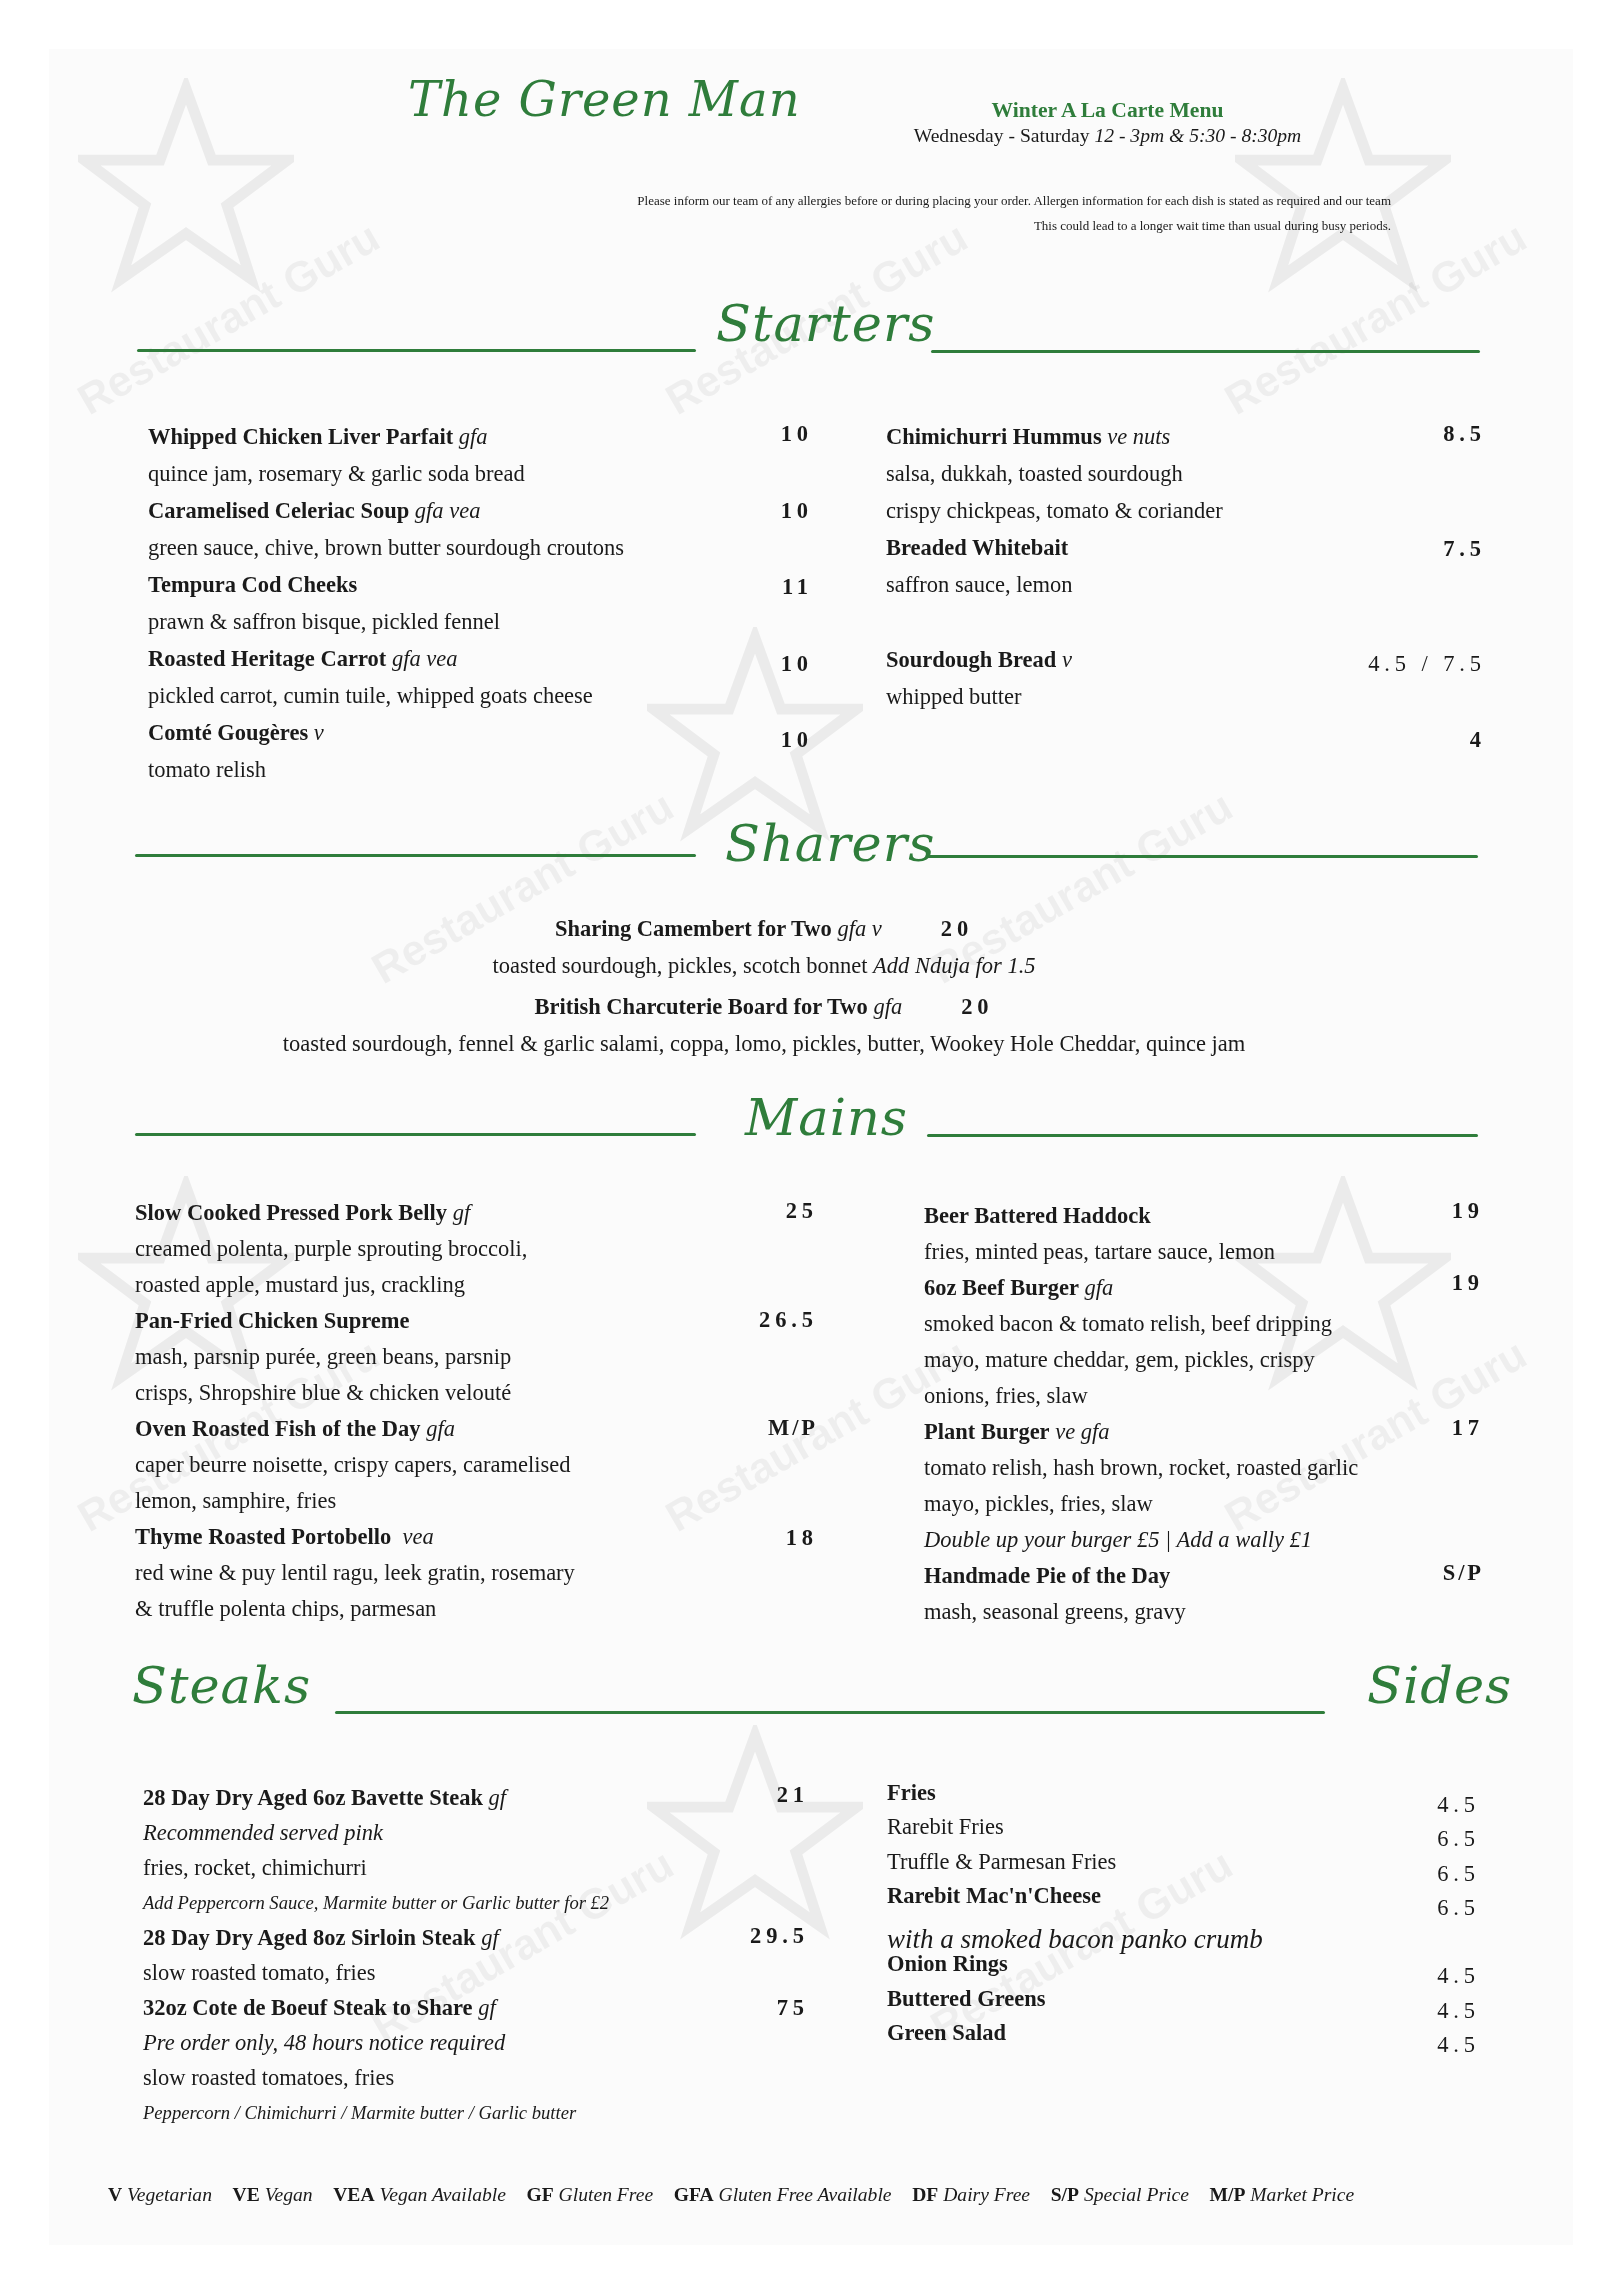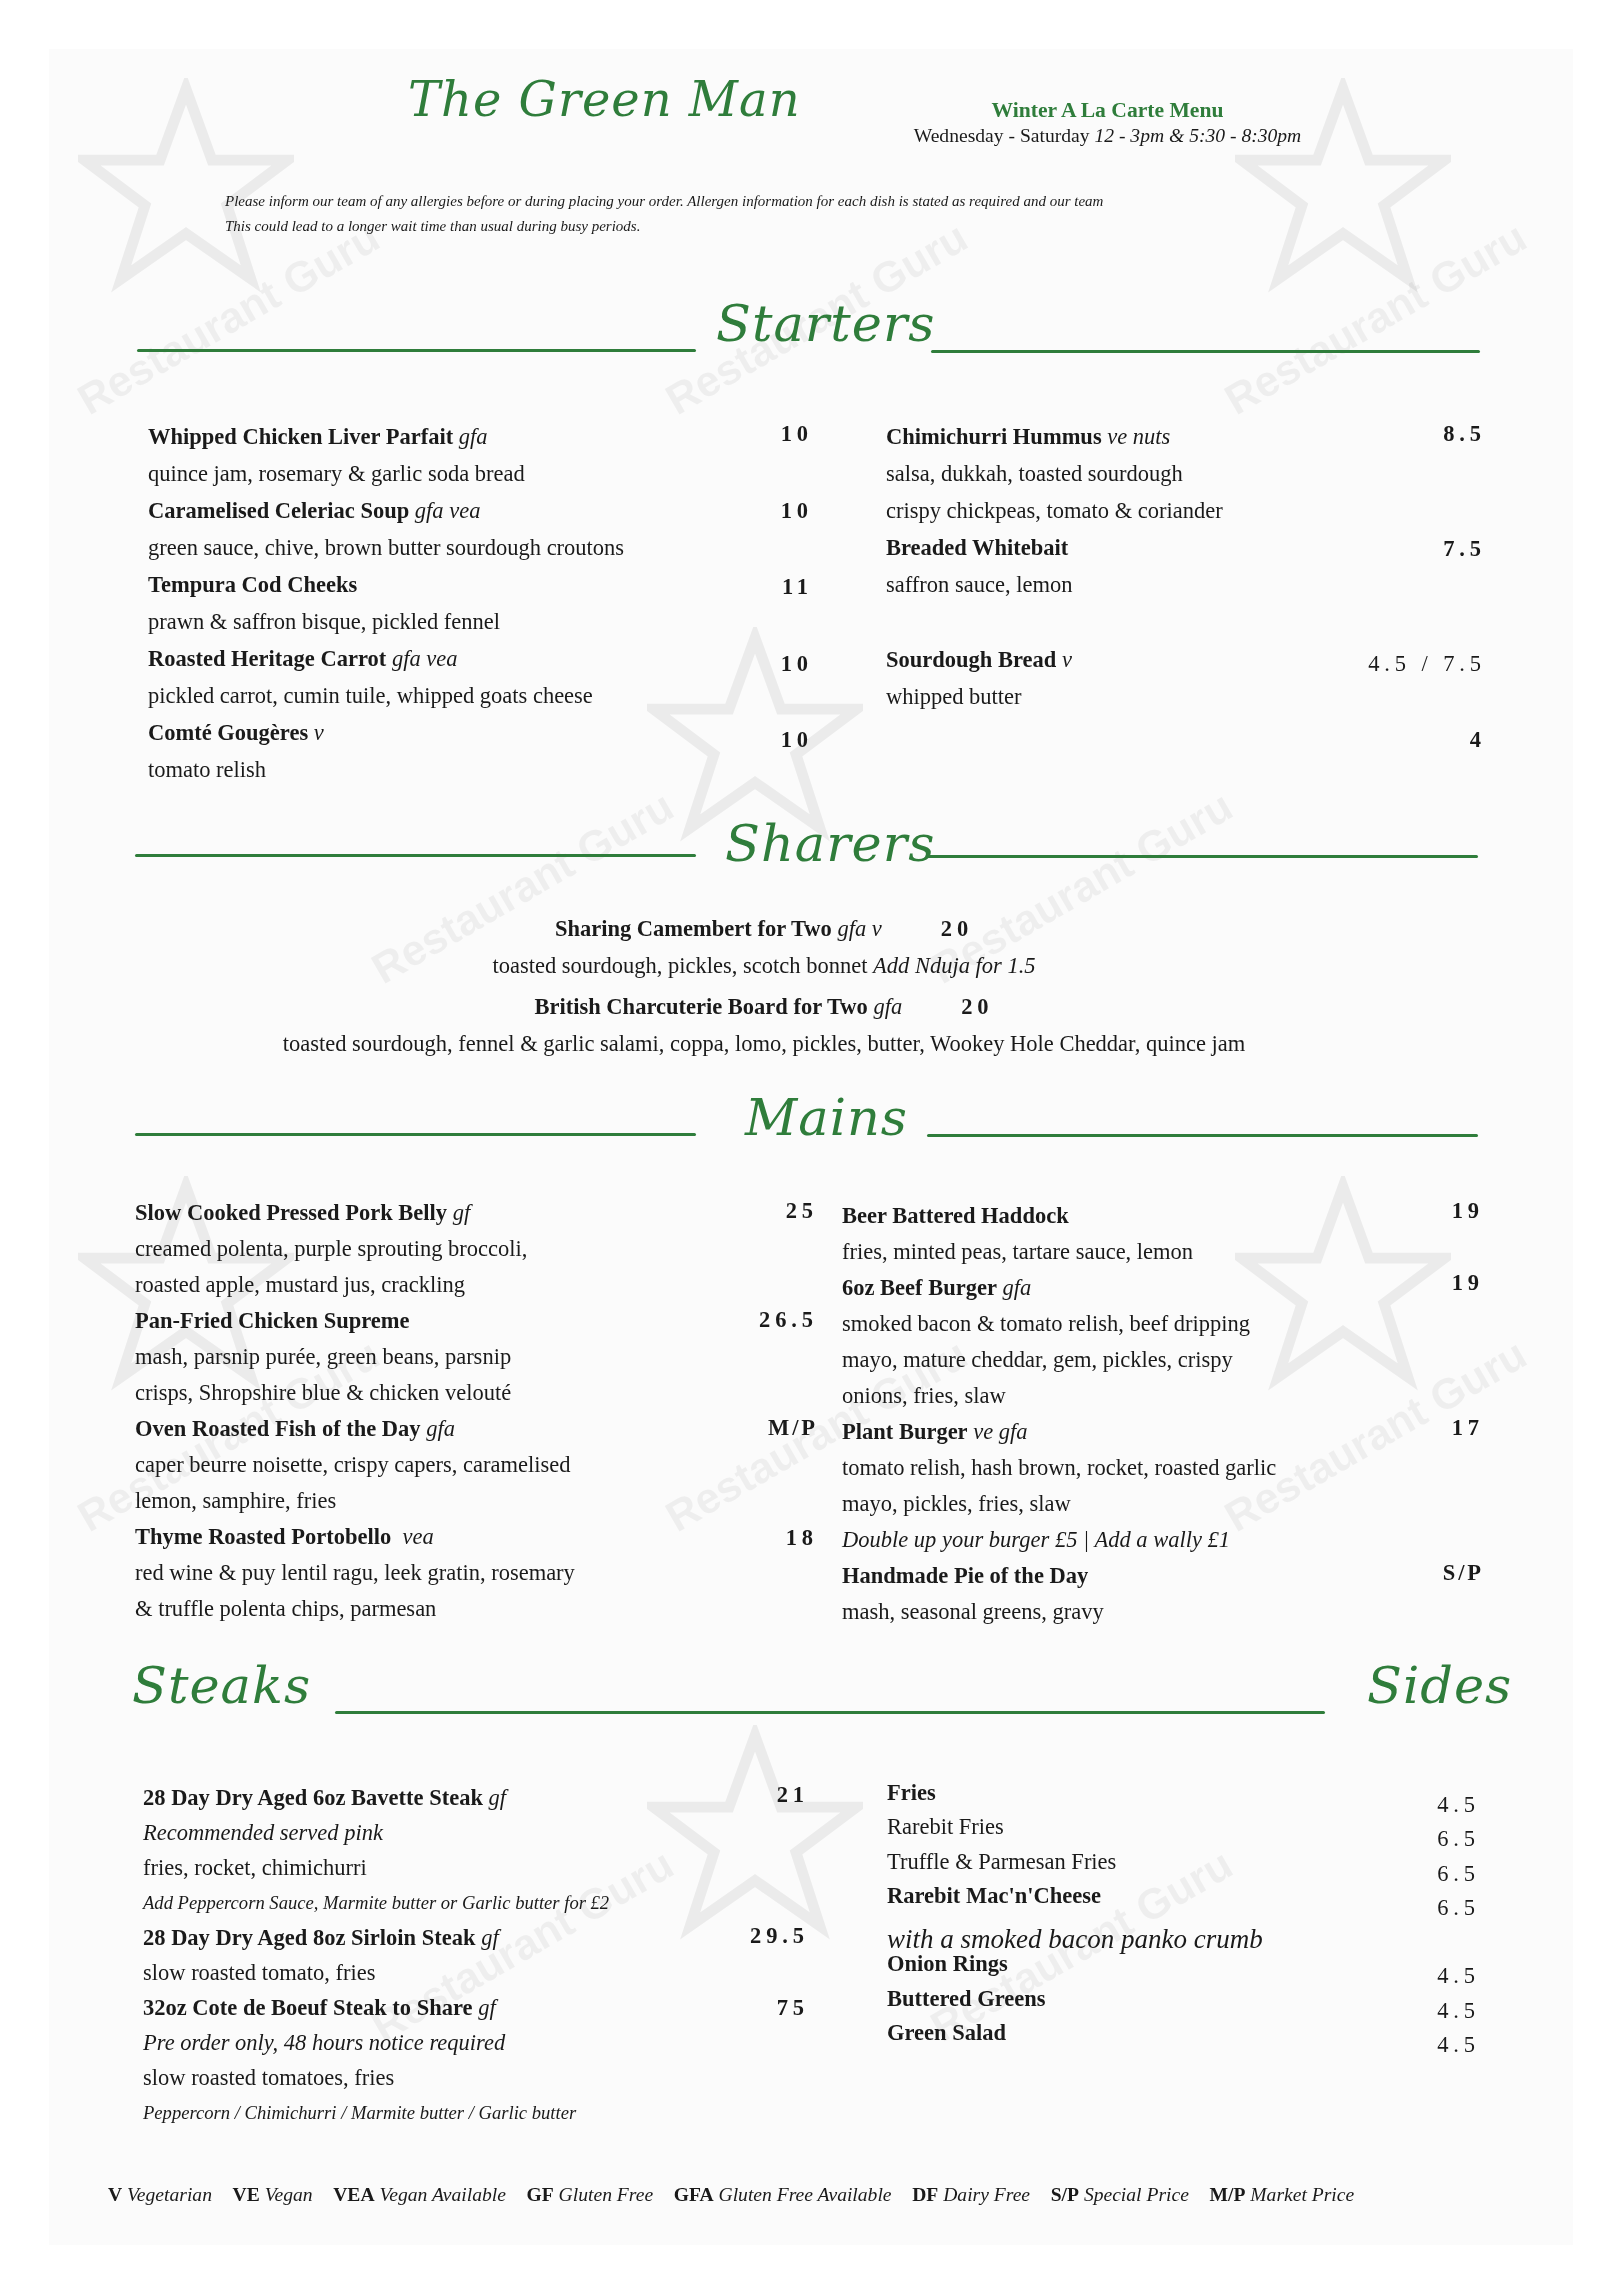--- a/index.html
+++ b/index.html
@@ -15,22 +15,22 @@
   }
   .wm { position:absolute; color:rgba(0,0,0,0.05); font-family:"Liberation Sans", sans-serif;
         font-size:43px; font-weight:bold; transform:rotate(-30deg); white-space:nowrap; pointer-events:none; }
   .wm-star { position:absolute; pointer-events:none; opacity:0.06; }
   .script { font-family:"DejaVu Serif", serif; font-style:italic; color:#2f7d3b; font-weight:normal; letter-spacing:1px; }
   .logo { position:absolute; left:408px; top:71px; font-size:48px; }
   .subtitle { position:absolute; left:843px; top:98px; width:529px; text-align:center; }
   .subtitle .t1 { color:#2f7d3b; font-size:21.6px; font-weight:bold; }
   .subtitle .t2 { font-size:19.6px; margin-top:2px; }
   .subtitle .t2 i { font-style:italic; }
-  .notice { position:absolute; left:225px; top:189px; width:1166px; text-align:left;
-            font-style:italic; font-size:15px; line-height:24.5px; }
+  .notice { position:absolute; left:225px; top:189px; width:1166px; text-align:right;
+            font-size:13px; line-height:24.5px; }
   .divline { position:absolute; height:2.9px; background:#2f7d3b; border-radius:2px; }
   .sec-title { position:absolute; font-size:51px; }
   .item { position:absolute; font-size:22.5px; line-height:37px; }
   .name { font-weight:bold; }
   .tag { font-style:italic; font-weight:normal; }
   .desc { font-size:22.5px; }
   .note { font-style:italic; }
   .small-note { font-style:italic; font-size:18.6px; }
   .price { position:absolute; font-weight:bold; font-size:22.5px; letter-spacing:4.9px; text-align:right; }
   .price.light { font-weight:normal; }
@@ -150,21 +150,21 @@
   <div>lemon, samphire, fries</div>
   <div><span class="name">Thyme Roasted Portobello</span>&nbsp; <span class="tag">vea</span></div>
   <div>red wine &amp; puy lentil ragu, leek gratin, rosemary</div>
   <div>&amp; truffle polenta chips, parmesan</div>
 </div>
 <div class="price" style="left:686px;top:1198px;width:132px;">25</div>
 <div class="price" style="left:686px;top:1307px;width:132px;">26.5</div>
 <div class="price" style="left:686px;top:1415px;width:132px;letter-spacing:2.9px;">M/P</div>
 <div class="price" style="left:686px;top:1525px;width:132px;">18</div>
 
-<div class="item" style="left:842px;top:1198px;width:608px;line-height:36px;">
+<div class="item" style="left:924px;top:1198px;width:608px;line-height:36px;">
   <div><span class="name">Beer Battered Haddock</span></div>
   <div>fries, minted peas, tartare sauce, lemon</div>
   <div><span class="name">6oz Beef Burger</span> <span class="tag">gfa</span></div>
   <div>smoked bacon &amp; tomato relish, beef dripping</div>
   <div>mayo, mature cheddar, gem, pickles, crispy</div>
   <div>onions, fries, slaw</div>
   <div><span class="name">Plant Burger</span> <span class="tag">ve gfa</span></div>
   <div>tomato relish, hash brown, rocket, roasted garlic</div>
   <div>mayo, pickles, fries, slaw</div>
   <div class="note">Double up your burger £5 | Add a wally £1</div>

